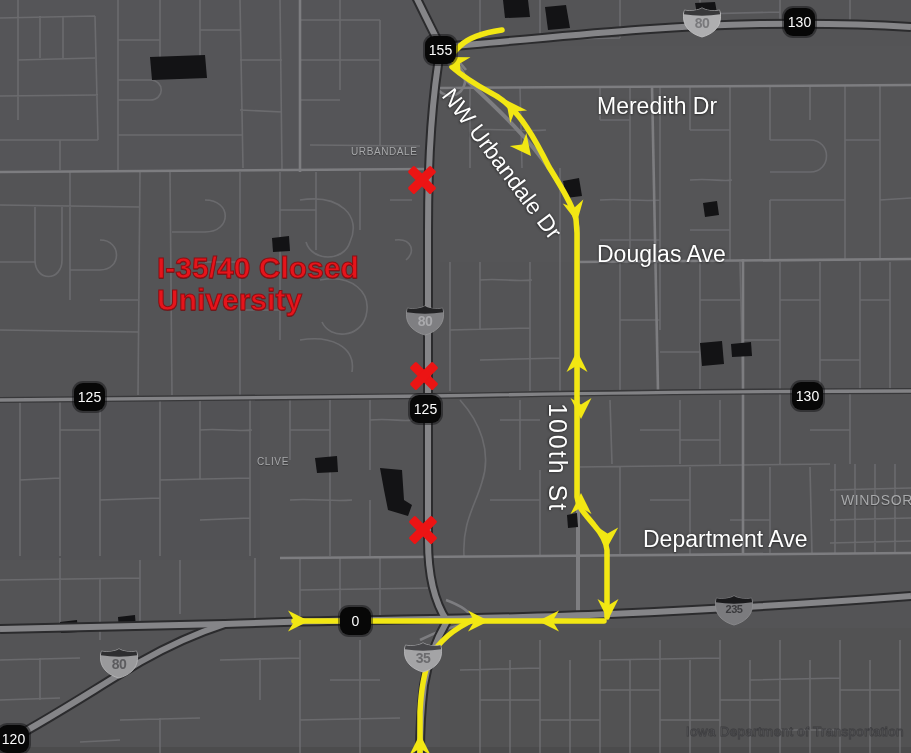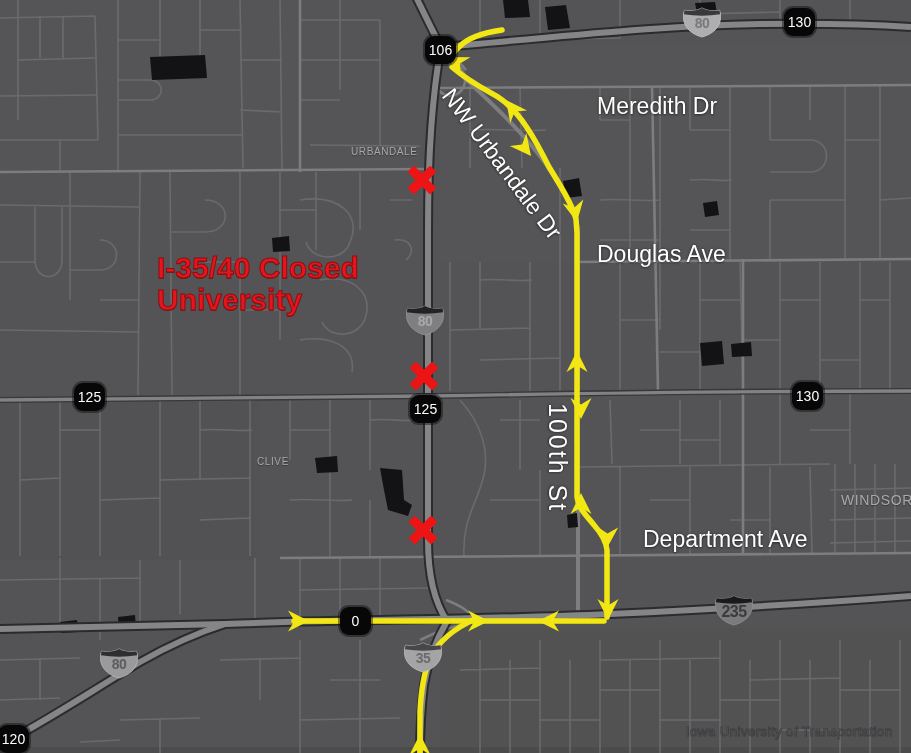--- a/index.html
+++ b/index.html
@@ -179,21 +179,21 @@
 
   <div class="city" style="left:351px;top:146px">URBANDALE</div>
   <div class="city" style="left:257px;top:456px">CLIVE</div>
   <div class="city" style="left:841px;top:492px;font-size:14px">WINDSOR H</div>
 
   <div class="closure-text">
     <div>I-35/40 Closed</div>
     <div>University</div>
   </div>
 
-  <div class="exitm" style="left:425px;top:36px">106</div>
+  <div class="exitm" style="left:425px;top:36px">155</div>
   <div class="exitm" style="left:784px;top:8px">130</div>
   <div class="exitm" style="left:74px;top:383px">125</div>
   <div class="exitm" style="left:410px;top:395px">125</div>
   <div class="exitm" style="left:792px;top:382px">130</div>
   <div class="exitm" style="left:340px;top:607px">0</div>
   <div class="exitm" style="left:-2px;top:725px">120</div>
 
   <div class="shield v-light" style="left:683px;top:6px">
     <svg viewBox="0 0 40 34">
       <path class="body" d="M20 2 C24.5 4.6 31 5.8 38.6 4.4 C39.6 7.4 40 10 39.7 13 C39 23 31 30 20 33 C9 30 1 23 0.3 13 C0 10 0.4 7.4 1.4 4.4 C9 5.8 15.5 4.6 20 2 Z"></path>
@@ -206,32 +206,32 @@
       <path class="body" d="M20 2 C24.5 4.6 31 5.8 38.6 4.4 C39.6 7.4 40 10 39.7 13 C39 23 31 30 20 33 C9 30 1 23 0.3 13 C0 10 0.4 7.4 1.4 4.4 C9 5.8 15.5 4.6 20 2 Z"></path>
       <path class="crown" d="M20 2 C24.5 4.6 31 5.8 38.6 4.4 L39.2 8.8 C27 10.8 13 10.8 0.8 8.8 L1.4 4.4 C9 5.8 15.5 4.6 20 2 Z"></path>
     </svg>
     <div class="num">80</div>
   </div>
   <div class="shield v-dark" style="left:715px;top:594px">
     <svg viewBox="0 0 40 34">
       <path class="body" d="M20 2 C24.5 4.6 31 5.8 38.6 4.4 C39.6 7.4 40 10 39.7 13 C39 23 31 30 20 33 C9 30 1 23 0.3 13 C0 10 0.4 7.4 1.4 4.4 C9 5.8 15.5 4.6 20 2 Z"></path>
       <path class="crown" d="M20 2 C24.5 4.6 31 5.8 38.6 4.4 L39.2 8.8 C27 10.8 13 10.8 0.8 8.8 L1.4 4.4 C9 5.8 15.5 4.6 20 2 Z"></path>
     </svg>
-    <div class="num" style="font-size:16px">235</div>
+    <div class="num" style="font-size:11px">235</div>
   </div>
   <div class="shield v-35" style="left:404px;top:641px">
     <svg viewBox="0 0 40 34">
       <path class="body" d="M20 2 C24.5 4.6 31 5.8 38.6 4.4 C39.6 7.4 40 10 39.7 13 C39 23 31 30 20 33 C9 30 1 23 0.3 13 C0 10 0.4 7.4 1.4 4.4 C9 5.8 15.5 4.6 20 2 Z"></path>
       <path class="crown" d="M20 2 C24.5 4.6 31 5.8 38.6 4.4 L39.2 8.8 C27 10.8 13 10.8 0.8 8.8 L1.4 4.4 C9 5.8 15.5 4.6 20 2 Z"></path>
     </svg>
     <div class="num">35</div>
   </div>
   <div class="shield v-bl" style="left:100px;top:647px">
     <svg viewBox="0 0 40 34">
       <path class="body" d="M20 2 C24.5 4.6 31 5.8 38.6 4.4 C39.6 7.4 40 10 39.7 13 C39 23 31 30 20 33 C9 30 1 23 0.3 13 C0 10 0.4 7.4 1.4 4.4 C9 5.8 15.5 4.6 20 2 Z"></path>
       <path class="crown" d="M20 2 C24.5 4.6 31 5.8 38.6 4.4 L39.2 8.8 C27 10.8 13 10.8 0.8 8.8 L1.4 4.4 C9 5.8 15.5 4.6 20 2 Z"></path>
     </svg>
     <div class="num">80</div>
   </div>
 
-  <div class="watermark">Iowa University of Transportation</div>
+  <div class="watermark">Iowa Department of Transportation</div>
 
 </div>
 
 </body></html>

